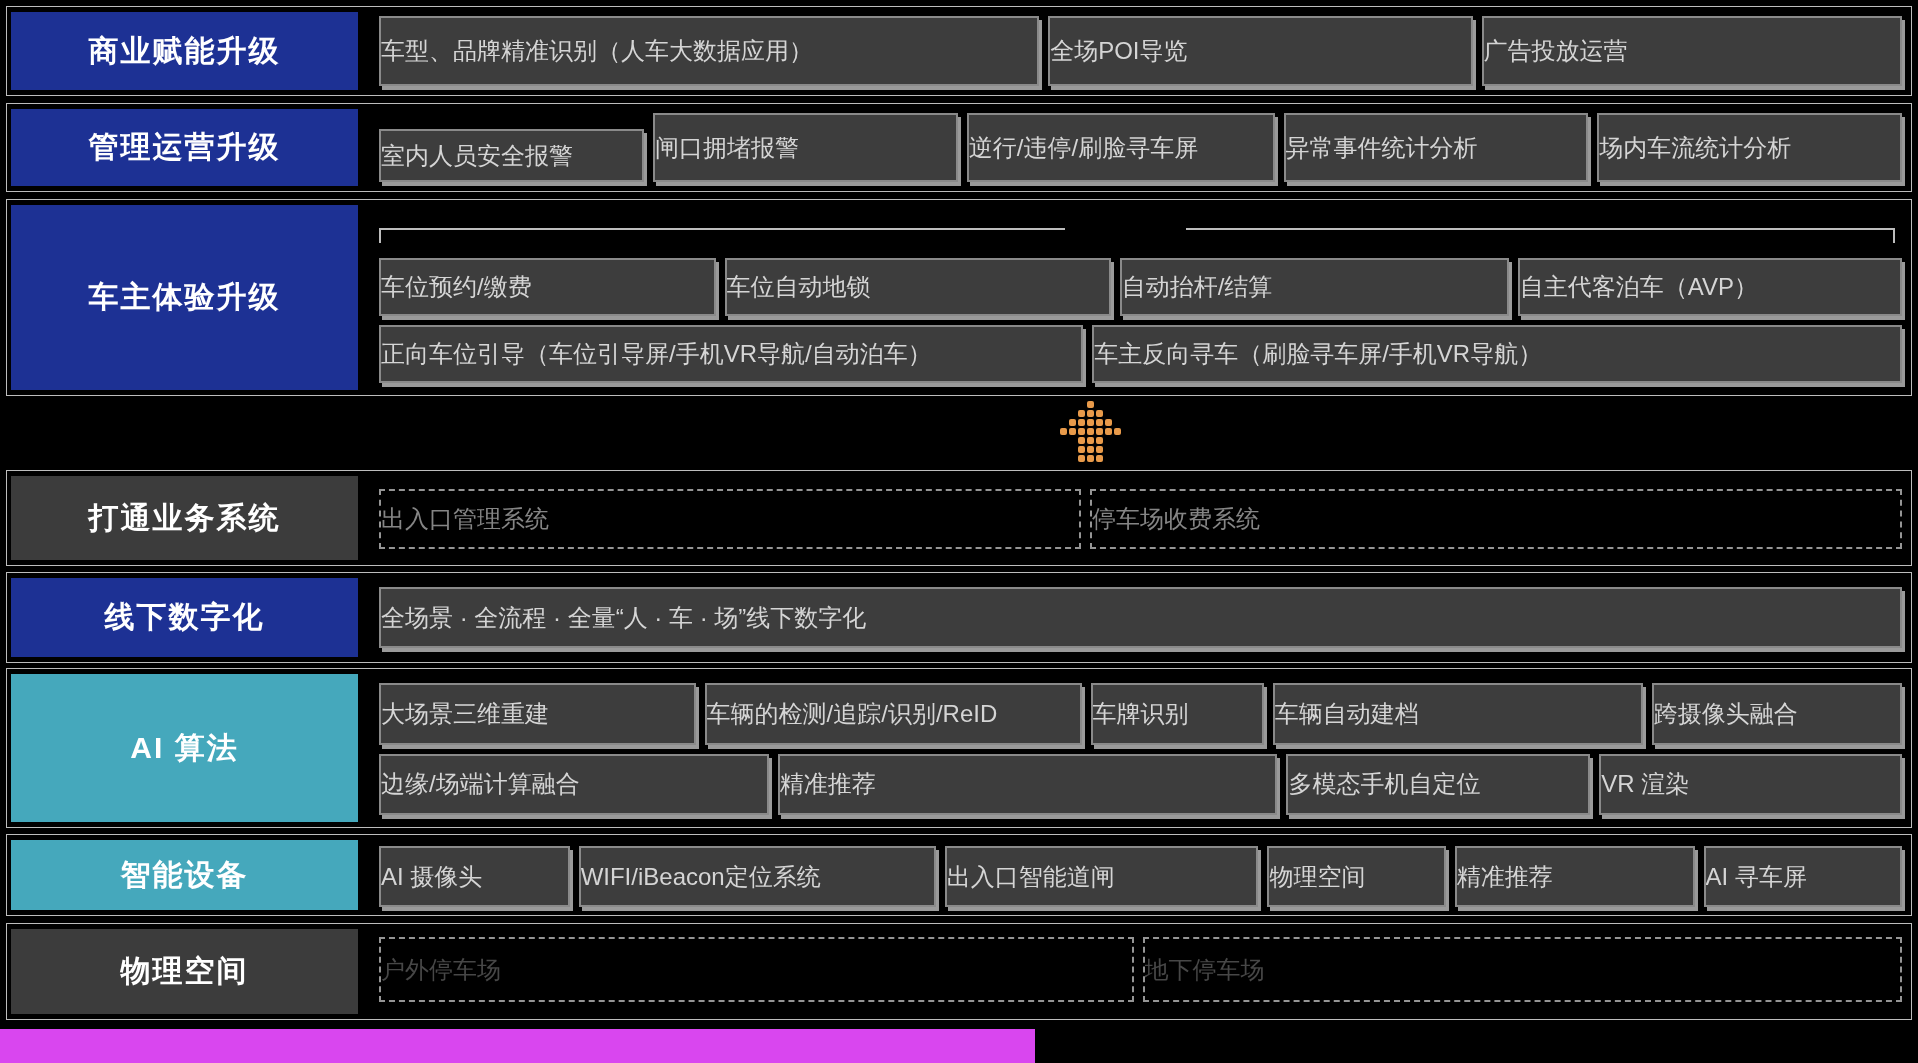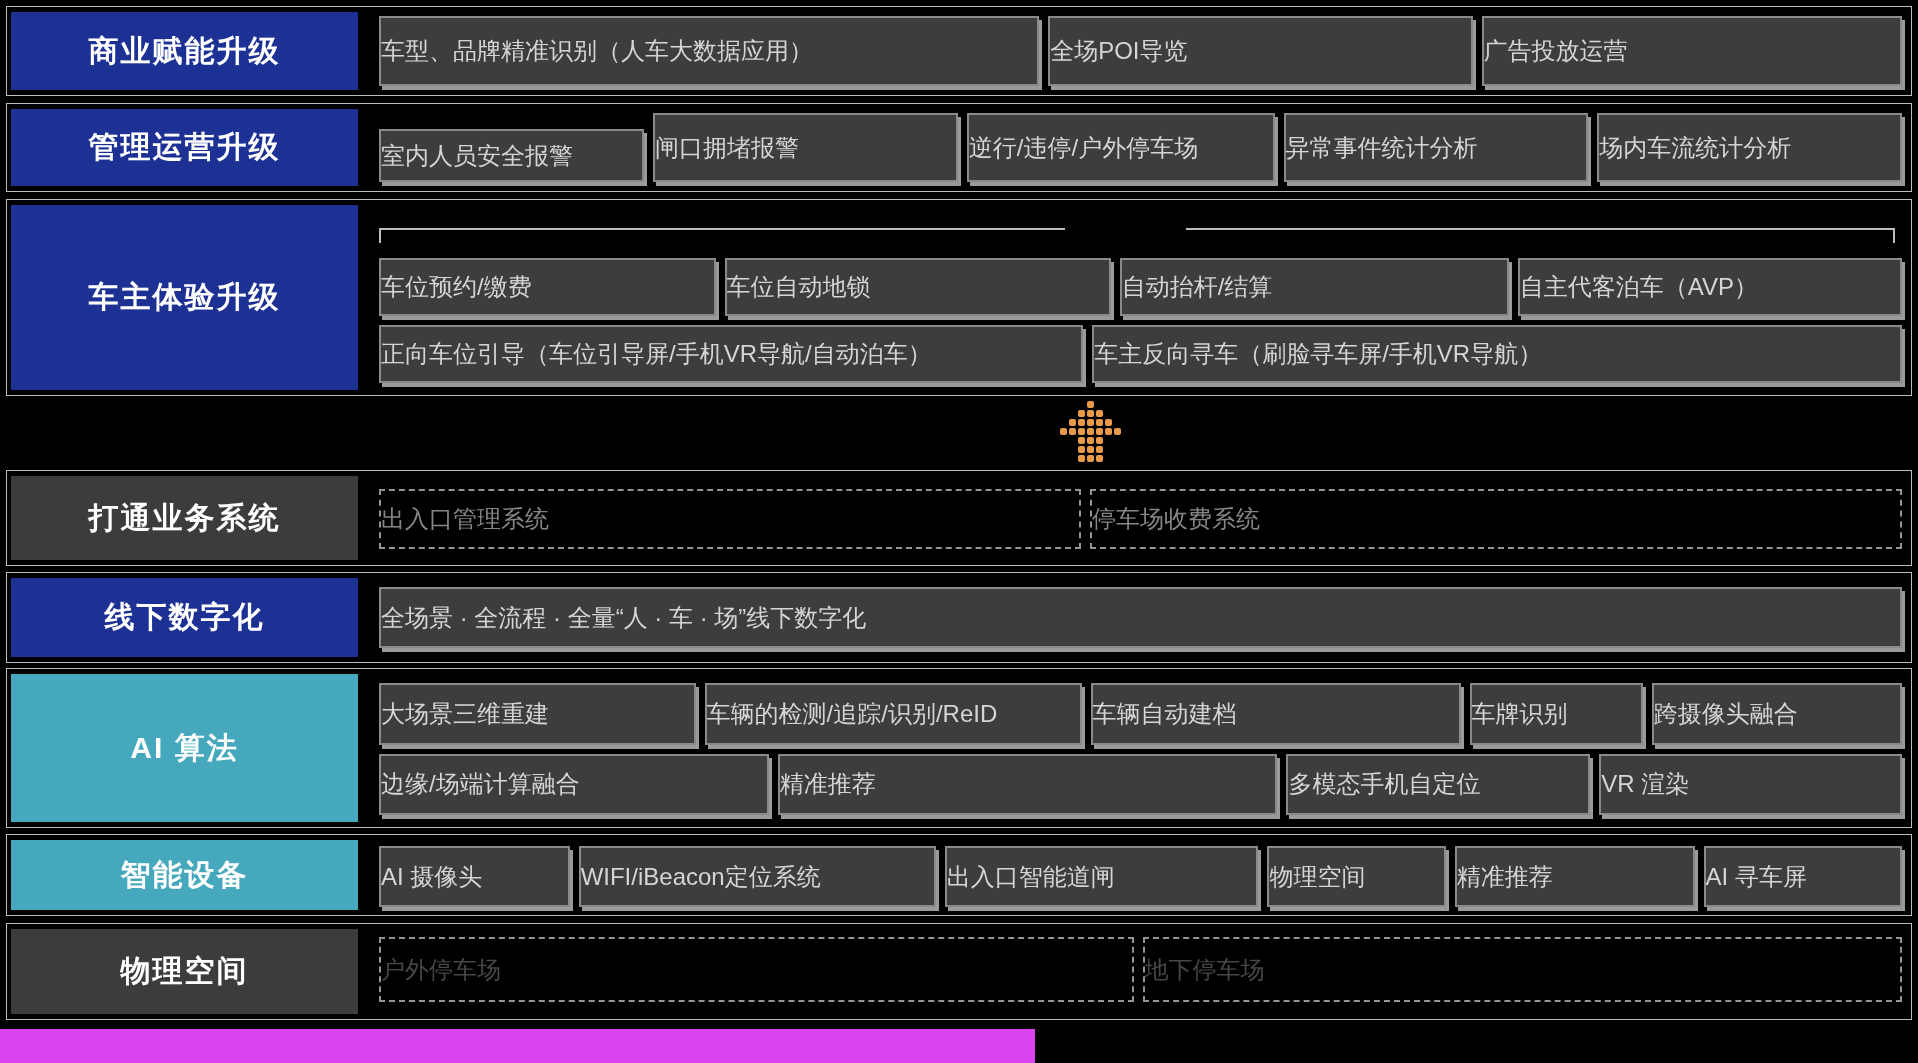--- a/index.html
+++ b/index.html
@@ -62,21 +62,21 @@
         <div class="band-label band-label--blue">管理运营升级</div>
         <div class="items-wrap" style="top: 9px; bottom: 9px;">
           <div class="item-row">
             <div class="item" style="flex: 263 1 0px; margin-top: 16px;">
               <span>室内人员安全报警</span>
             </div>
             <div class="item" style="flex: 303 1 0px;">
               <span>闸口拥堵报警</span>
             </div>
             <div class="item" style="flex: 306 1 0px;">
-              <span>逆行/违停/户外停车场</span>
+              <span>逆行/违停/刷脸寻车屏</span>
             </div>
             <div class="item" style="flex: 303 1 0px;">
               <span>异常事件统计分析</span>
             </div>
             <div class="item" style="flex: 303 1 0px;">
               <span>场内车流统计分析</span>
             </div>
           </div>
         </div>
       </div>
@@ -137,25 +137,25 @@
       <div class="band" style="top: 668px; height: 160px;">
         <div class="band-label band-label--teal">AI 算法</div>
         <div class="items-wrap" style="top: 14px; bottom: 12px;">
           <div class="item-row">
             <div class="item" style="flex: 316 1 0px;">
               <span>大场景三维重建</span>
             </div>
             <div class="item" style="flex: 377 1 0px;">
               <span>车辆的检测/追踪/识别/ReID</span>
             </div>
+            <div class="item" style="flex: 171 1 0px;">
+              <span>车牌识别</span>
+            </div>
             <div class="item" style="flex: 370 1 0px;">
               <span>车辆自动建档</span>
-            </div>
-            <div class="item" style="flex: 171 1 0px;">
-              <span>车牌识别</span>
             </div>
             <div class="item" style="flex: 249 1 0px;">
               <span>跨摄像头融合</span>
             </div>
           </div>
           <div class="item-row">
             <div class="item" style="flex: 390 1 0px;">
               <span>边缘/场端计算融合</span>
             </div>
             <div class="item" style="flex: 501 1 0px;">

